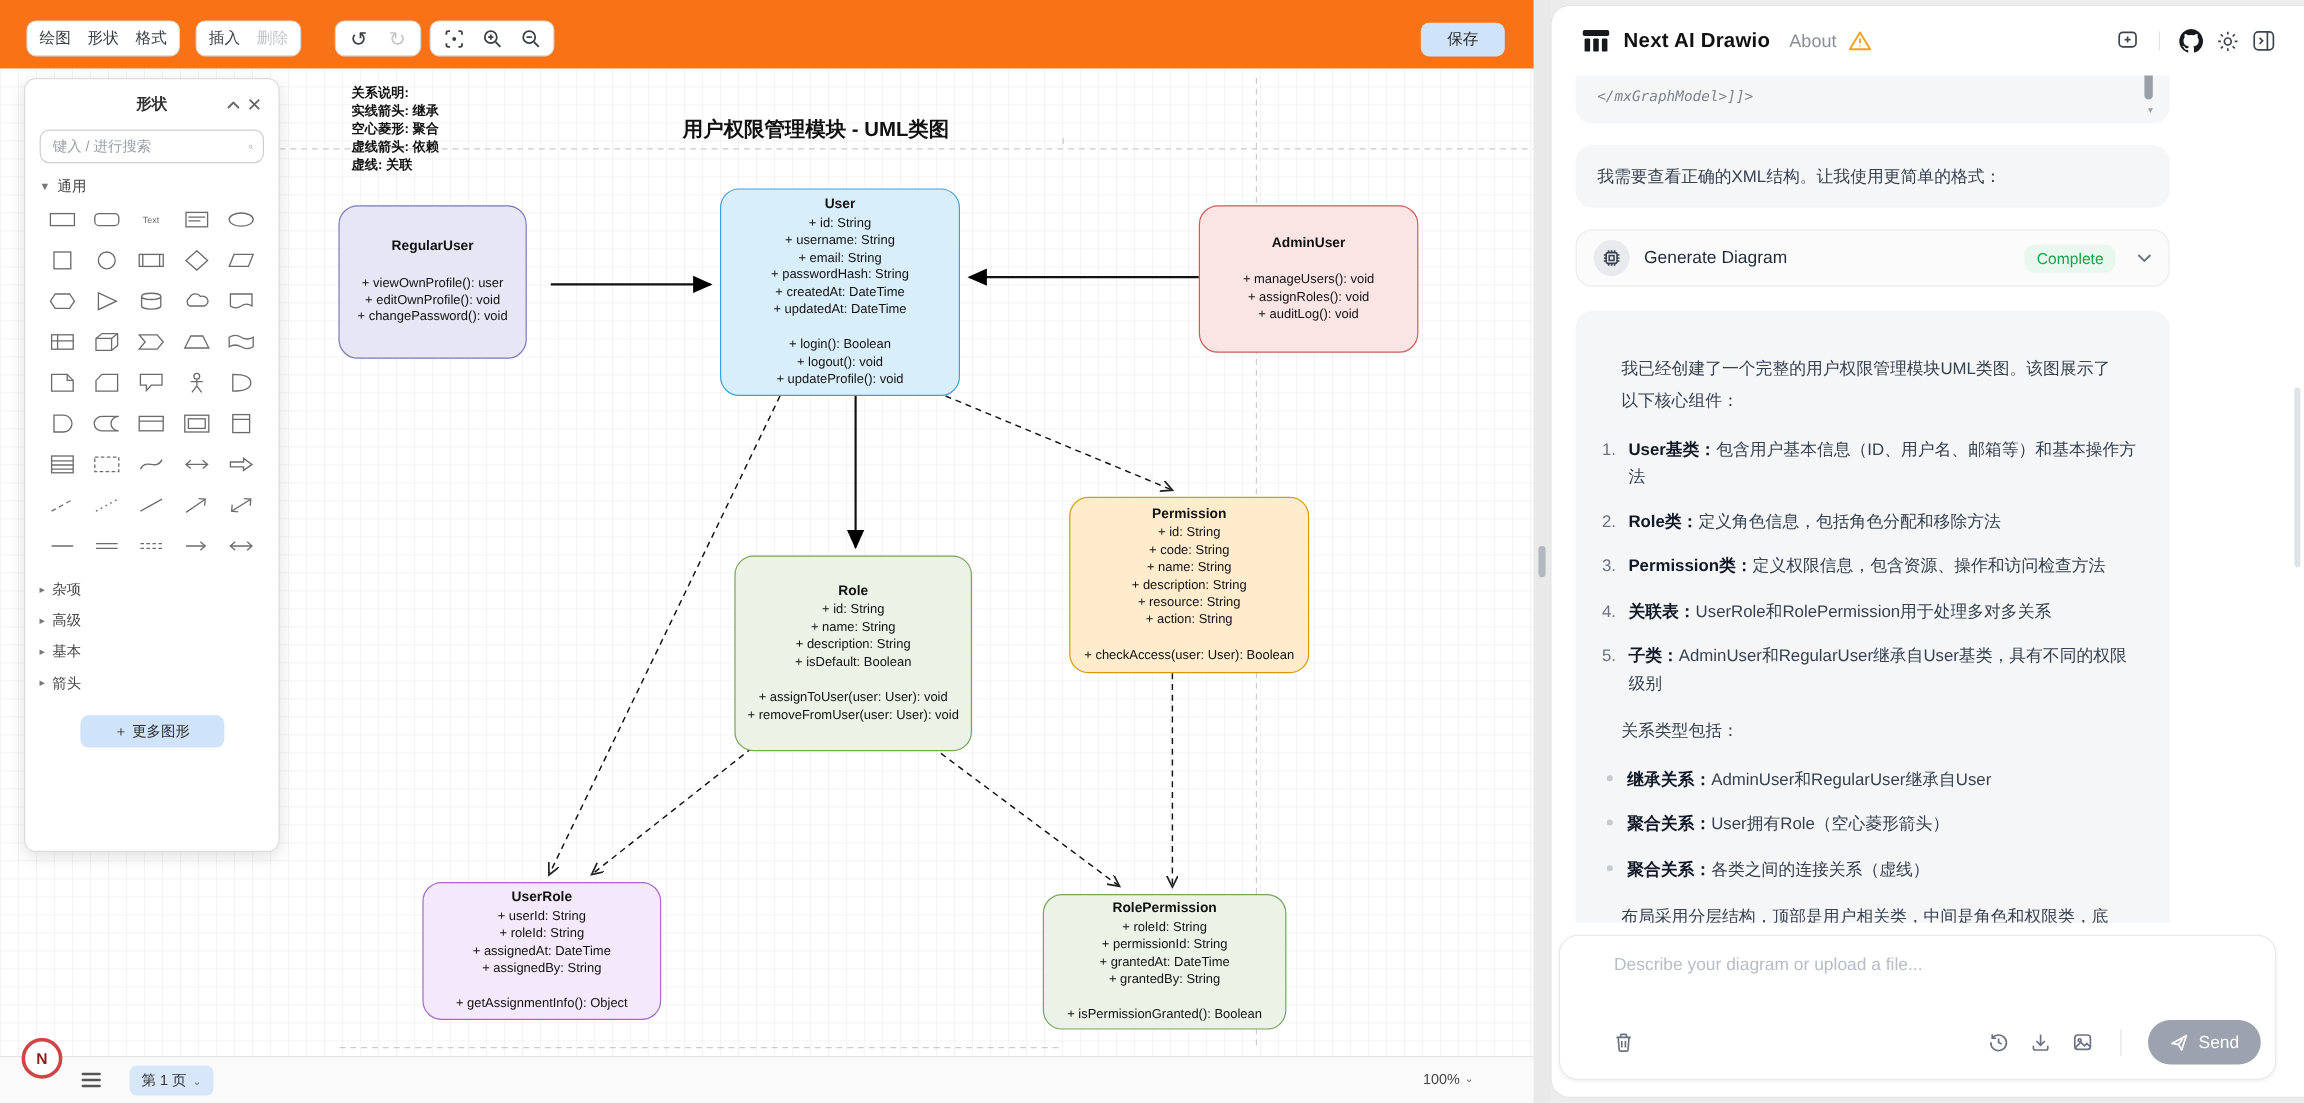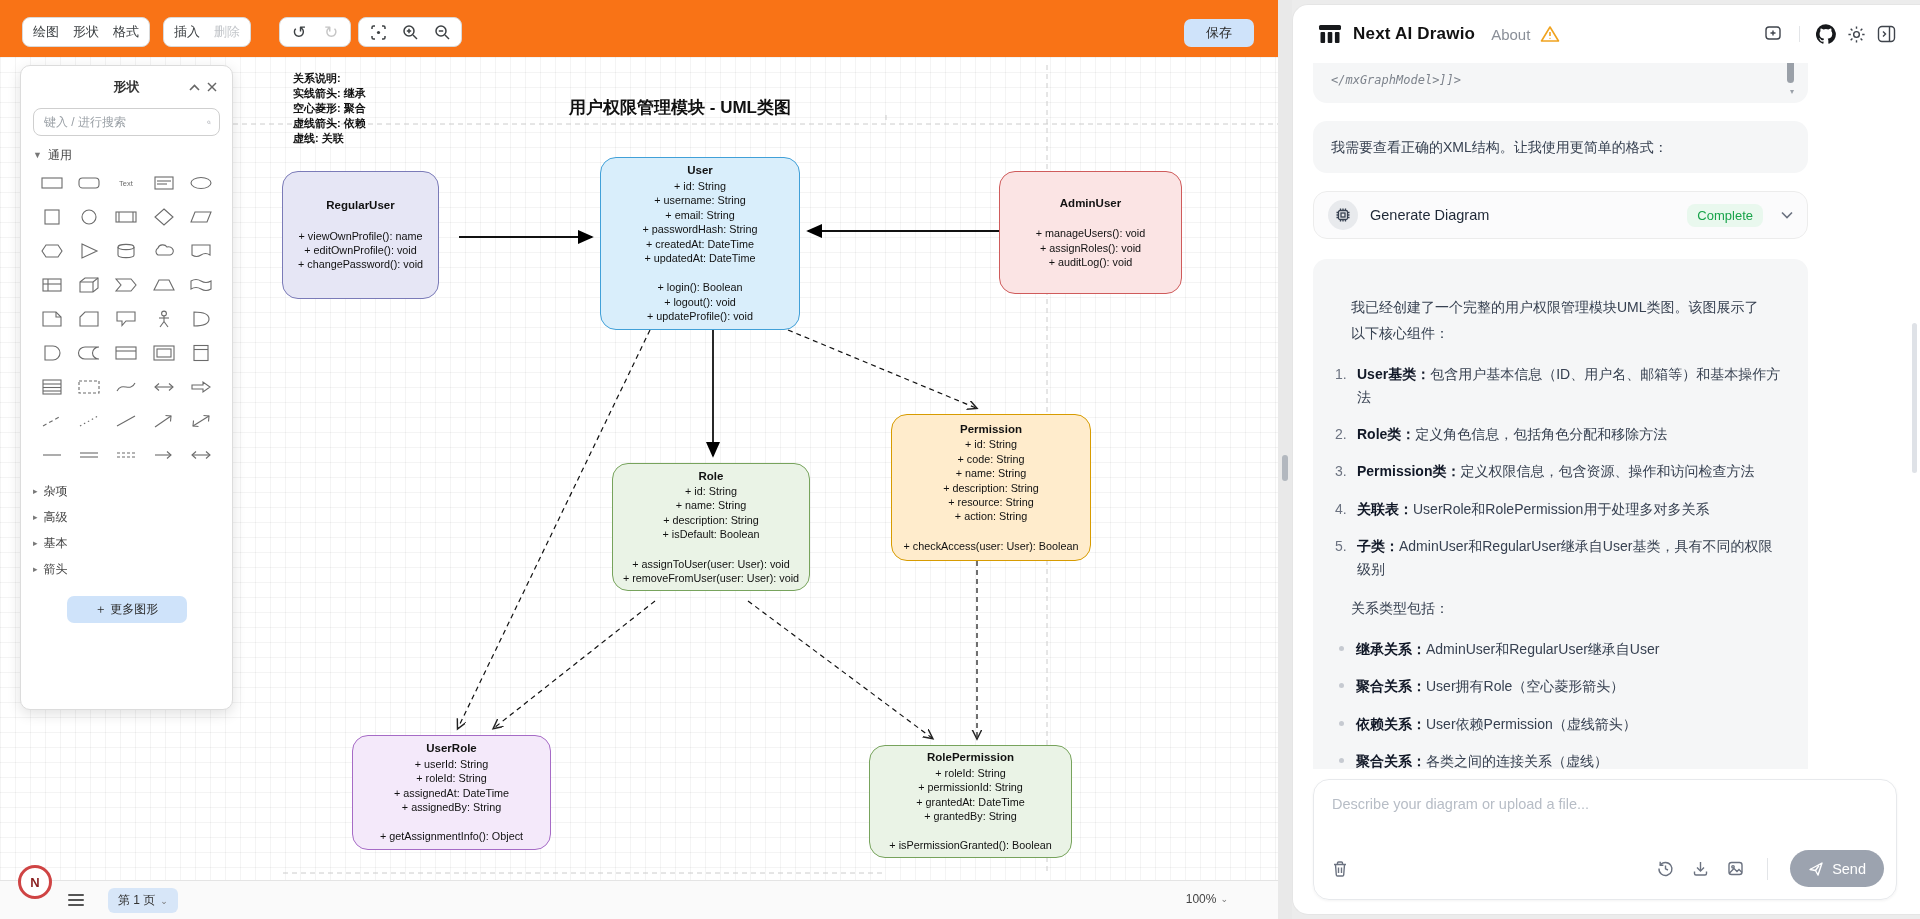--- a/index.html
+++ b/index.html
@@ -93,22 +93,22 @@
   #answer{margin-top:20px;padding:20px 22px;font-size:14px;color:#374151;}
   #answer p{margin:16px;line-height:1.85;}
   #answer .b{font-weight:bold;color:#111827;}
   .oli{display:flex;margin-top:15px;line-height:1.6;}
   .oli .onum{width:22px;flex:none;color:#6b7280;}
   .uli{display:flex;margin-top:15px;line-height:1.6;}
   .uli .dot{width:5px;height:5px;border-radius:50%;background:#c6cad1;margin:8px 12px 0 4px;flex:none;}
   #relations-heading{margin-top:18px;}
   #outro{margin-top:18px;}
 
-  #input-card{flex:none;margin:10px 23px 14px 20px;border:1px solid #e7e9ec;border-radius:16px;
-    box-shadow:0 1px 3px rgba(0,0,0,.05);display:flex;flex-direction:column;}
+  #input-card{flex:none;margin:10px 23px 14px 6px;border:1px solid #e7e9ec;border-radius:16px;
+    box-shadow:0 1px 3px rgba(0,0,0,.05);display:flex;flex-direction:column;padding-left:27px;}
   #prompt-input{border:none;outline:none;resize:none;font-family:inherit;font-size:14.5px;color:#333;
     padding:16px 18px 6px;height:40px;background:transparent;}
   #prompt-input::placeholder{color:#b7bdc6;}
   #input-row{display:flex;align-items:center;padding:8px 12px 12px 16px;gap:16px;}
   #input-row .iicon{width:19px;height:19px;color:#6b7280;display:flex;align-items:center;justify-content:center;}
   #input-row .spacer{flex:1;}
   #send-btn{display:flex;align-items:center;gap:8px;background:#9ca3af;color:#fff;border:none;border-radius:999px;
     height:37px;padding:0 18px;font-size:14.5px;font-family:inherit;}
   #panel-scrollbar{position:absolute;right:3px;top:260px;width:5px;height:150px;border-radius:3px;background:#dfe2e7;}
 </style>
@@ -149,21 +149,21 @@
         <div>关系说明:</div>
         <div style="font-weight: bold;">实线箭头: 继承</div>
         <div style="font-weight: bold;">空心菱形: 聚合</div>
         <div style="font-weight: bold;">虚线箭头: 依赖</div>
         <div style="font-weight: bold;">虚线: 关联</div>
       </div>
     <div id="uml-layer">
         <div class="uml" style="left: 282px; top: 114px; width: 157px; height: 128px; background: rgb(230, 230, 245); border: 1.6px solid rgb(123, 123, 184);">
           <div class="ttl">RegularUser</div>
           <div class="gap"></div>
-          <div>+ viewOwnProfile(): name</div>
+          <div>+ viewOwnProfile(): user</div>
           <div>+ editOwnProfile(): void</div>
           <div>+ changePassword(): void</div>
         </div>
         <div class="uml" style="left: 600px; top: 100px; width: 200px; height: 173px; background: rgb(217, 238, 251); border: 1.6px solid rgb(65, 160, 216);">
           <div class="ttl">User</div>
           <div>+ id: String</div>
           <div>+ username: String</div>
           <div>+ email: String</div>
           <div>+ passwordHash: String</div>
           <div>+ createdAt: DateTime</div>
@@ -184,21 +184,21 @@
           <div class="ttl">Permission</div>
           <div>+ id: String</div>
           <div>+ code: String</div>
           <div>+ name: String</div>
           <div>+ description: String</div>
           <div>+ resource: String</div>
           <div>+ action: String</div>
           <div class="gap"></div>
           <div>+ checkAccess(user: User): Boolean</div>
         </div>
-        <div class="uml" style="left: 612px; top: 406px; width: 198px; height: 128px; background: rgb(234, 243, 230); border: 1.6px solid rgb(119, 163, 92);">
+        <div class="uml" style="left: 612px; top: 406px; width: 198px; height: 163px; background: rgb(234, 243, 230); border: 1.6px solid rgb(119, 163, 92);">
           <div class="ttl">Role</div>
           <div>+ id: String</div>
           <div>+ name: String</div>
           <div>+ description: String</div>
           <div>+ isDefault: Boolean</div>
           <div class="gap"></div>
           <div>+ assignToUser(user: User): void</div>
           <div>+ removeFromUser(user: User): void</div>
         </div>
         <div class="uml" style="left: 352px; top: 678px; width: 199px; height: 115px; background: rgb(244, 233, 250); border: 1.6px solid rgb(166, 107, 198);">
@@ -686,24 +686,20 @@
           <div class="uli">
             <span class="dot"></span>
             <div><span class="b">继承关系：</span>AdminUser和RegularUser继承自User</div>
           </div>
           <div class="uli">
             <span class="dot"></span>
             <div><span class="b">聚合关系：</span>User拥有Role（空心菱形箭头）</div>
           </div>
           <div class="uli">
             <span class="dot"></span>
-            <div><span class="b">依赖关系：</span>User依赖Permission（虚线箭头）</div>
-          </div>
-          <div class="uli">
-            <span class="dot"></span>
             <div><span class="b">聚合关系：</span>各类之间的连接关系（虚线）</div>
           </div>
         </div>
       <p id="outro">布局采用分层结构，顶部是用户相关类，中间是角色和权限类，底部是关联表，确保所有元素清晰可见且不重叠。</p>
     </div>
 
     <div id="panel-scrollbar"></div>
   </div>
 
   <div id="input-card">

